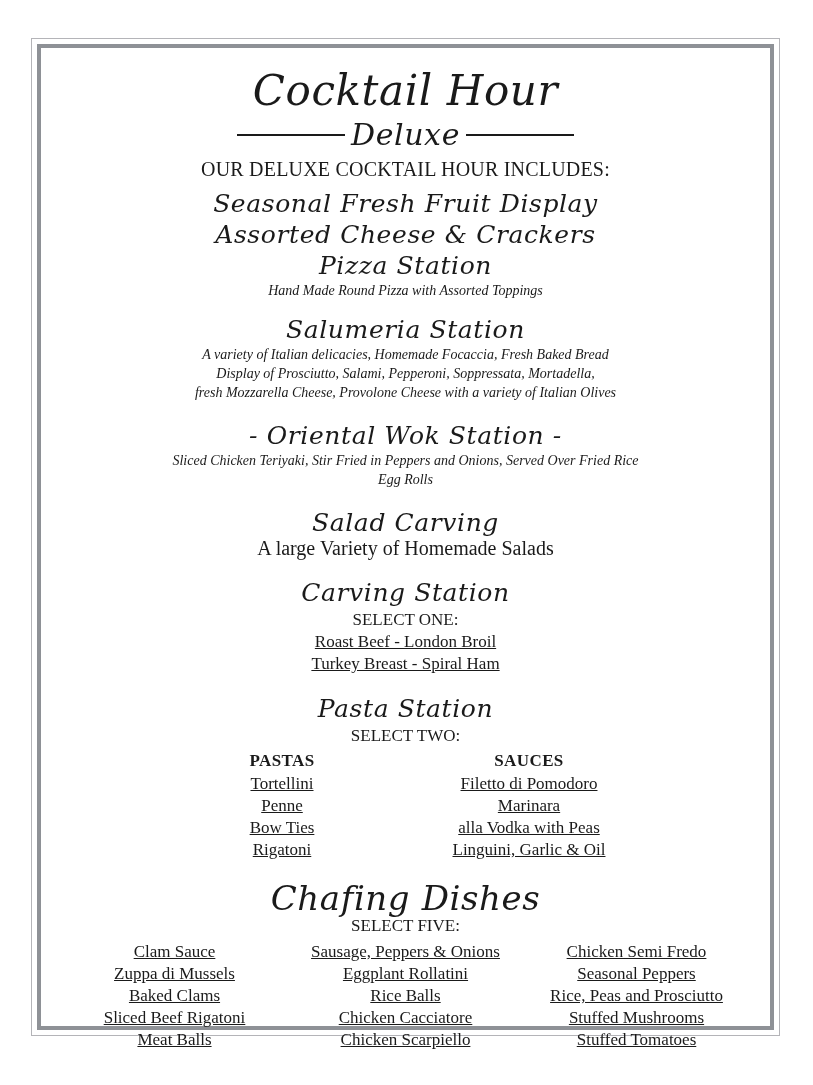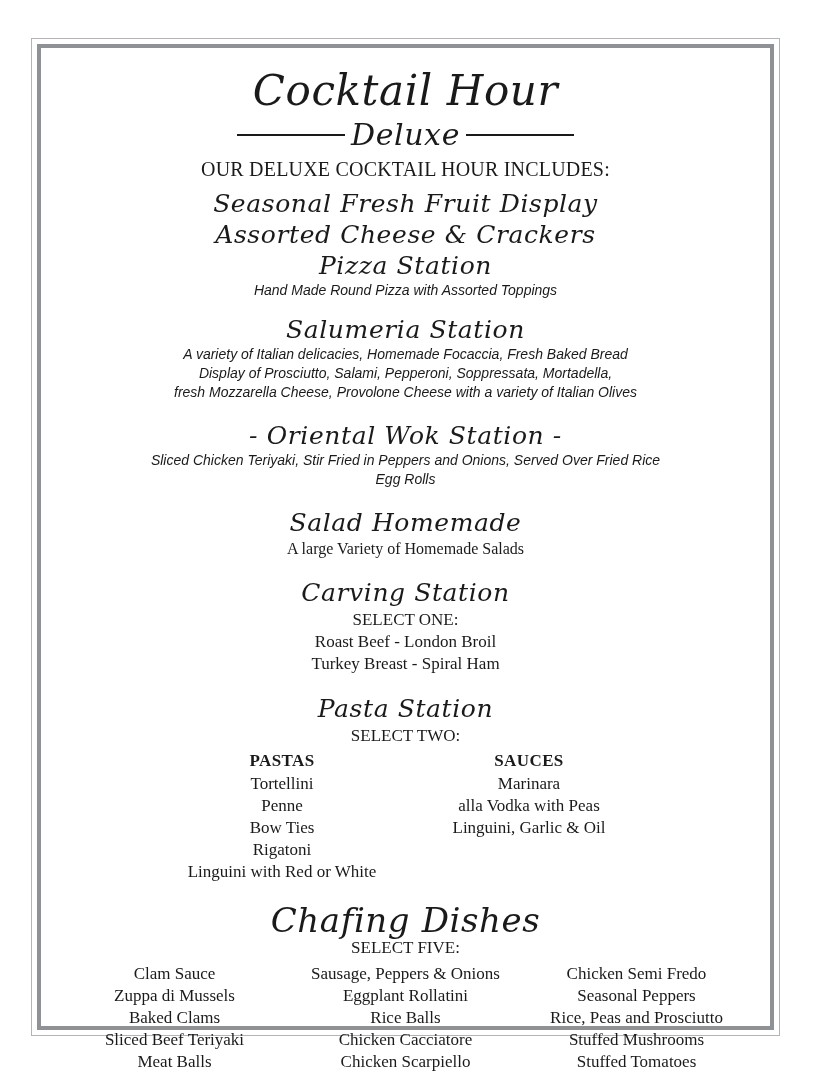--- a/index.html
+++ b/index.html
@@ -57,21 +57,21 @@
     font-family: "DejaVu Serif", "Liberation Serif", serif;
     font-style: italic;
     font-weight: 400;
     letter-spacing: 0.6px;
   }
   .roman {
     font-family: "Liberation Serif", serif;
     font-style: normal;
   }
   .ital {
-    font-family: Liberation Sans, sans-serif;
+    font-family: Liberation Serif, serif;
     font-style: italic;
   }
 
   .doc-title {
     font-size: 42px;
     line-height: 50px;
     margin: 6px 0 0 0;
   }
 
   .deluxe-row {
@@ -103,30 +103,31 @@
     line-height: 31px;
   }
   .station-title.big {
     font-size: 34px;
   }
   .desc {
     font-size: 14px;
     line-height: 19px;
   }
   .desc-roman {
-    font-size: 16px;
+    font-size: 20px;
     line-height: 21px;
   }
   .select-line {
     font-size: 17px;
     line-height: 23px;
   }
   .item-line {
     font-size: 17px;
     line-height: 22px;
+    text-decoration: underline;
   }
 
   .sp-6 { height: 6px; }
   .sp-14 { height: 14px; }
   .sp-18 { height: 18px; }
   .sp-22 { height: 22px; }
 
   
   .two-col {
     display: flex;
@@ -191,21 +192,21 @@
     <div class="ital desc">fresh Mozzarella Cheese, Provolone Cheese with a variety of Italian Olives</div>
 
     <div class="sp-18"></div>
 
     <div class="script station-title">- Oriental Wok Station -</div>
     <div class="ital desc">Sliced Chicken Teriyaki, Stir Fried in Peppers and Onions, Served Over Fried Rice</div>
     <div class="ital desc">Egg Rolls</div>
 
     <div class="sp-18"></div>
 
-    <div class="script station-title">Salad Homemade</div>
+    <div class="script station-title">Salad Carving</div>
     <div class="roman desc-roman">A large Variety of Homemade Salads</div>
 
     <div class="sp-18"></div>
 
     <div class="script station-title">Carving Station</div>
     <div class="roman select-line">SELECT ONE:</div>
     <div class="roman item-line">Roast Beef - London Broil</div>
     <div class="roman item-line">Turkey Breast - Spiral Ham</div>
 
     <div class="sp-18"></div>
@@ -213,41 +214,41 @@
     <div class="script station-title">Pasta Station</div>
     <div class="roman select-line">SELECT TWO:</div>
 
     <div class="two-col">
       <div class="col">
         <div class="roman col-head">PASTAS</div>
         <div class="roman item-line">Tortellini</div>
         <div class="roman item-line">Penne</div>
         <div class="roman item-line">Bow Ties</div>
         <div class="roman item-line">Rigatoni</div>
-        <div class="roman item-line">Linguini with Red or White</div>
       </div>
       <div class="col">
         <div class="roman col-head">SAUCES</div>
+        <div class="roman item-line">Filetto di Pomodoro</div>
         <div class="roman item-line">Marinara</div>
         <div class="roman item-line">alla Vodka with Peas</div>
         <div class="roman item-line">Linguini, Garlic &amp; Oil</div>
       </div>
     </div>
 
     <div class="sp-22"></div>
 
     <div class="script station-title big">Chafing Dishes</div>
     <div class="roman select-line">SELECT FIVE:</div>
 
     <div class="three-col">
       <div class="col">
         <div class="roman item-line">Clam Sauce</div>
         <div class="roman item-line">Zuppa di Mussels</div>
         <div class="roman item-line">Baked Clams</div>
-        <div class="roman item-line">Sliced Beef Teriyaki</div>
+        <div class="roman item-line">Sliced Beef Rigatoni</div>
         <div class="roman item-line">Meat Balls</div>
       </div>
       <div class="col">
         <div class="roman item-line">Sausage, Peppers &amp; Onions</div>
         <div class="roman item-line">Eggplant Rollatini</div>
         <div class="roman item-line">Rice Balls</div>
         <div class="roman item-line">Chicken Cacciatore</div>
         <div class="roman item-line">Chicken Scarpiello</div>
       </div>
       <div class="col">

